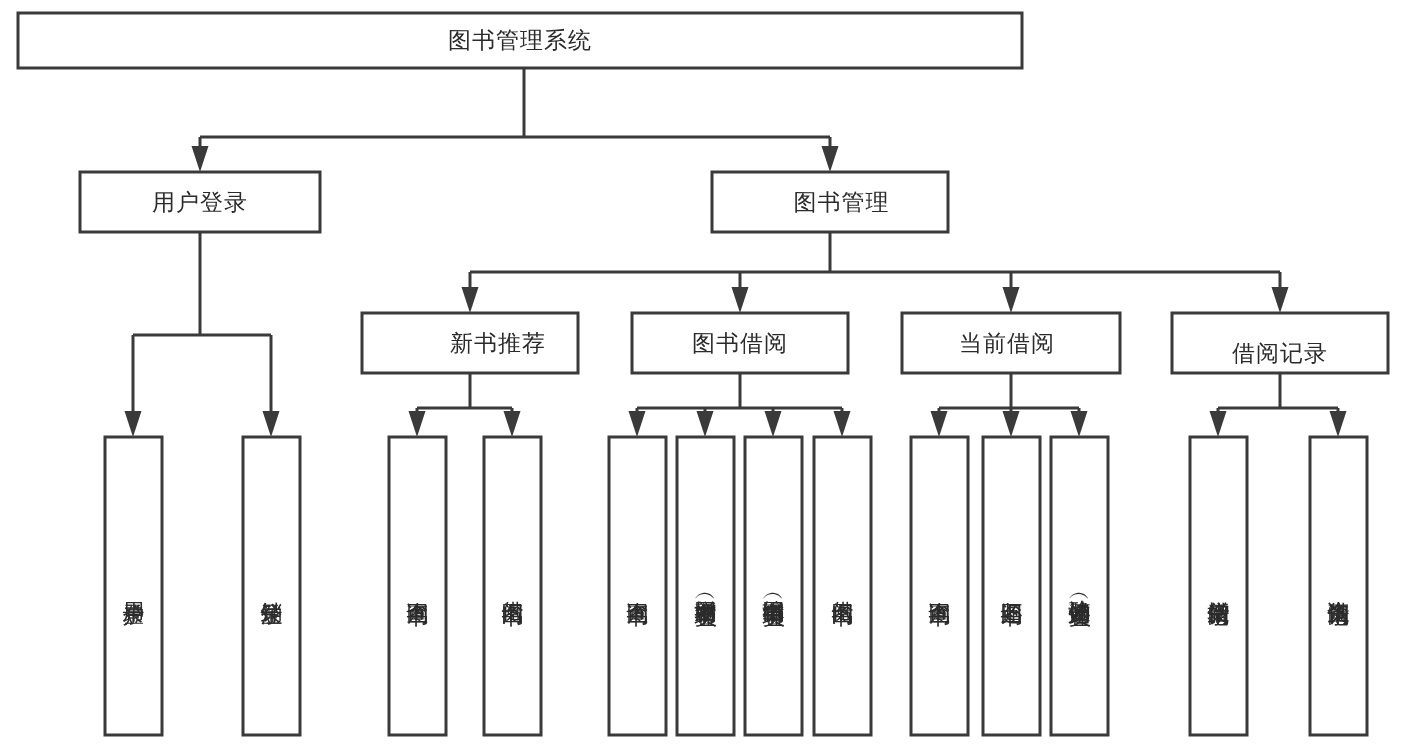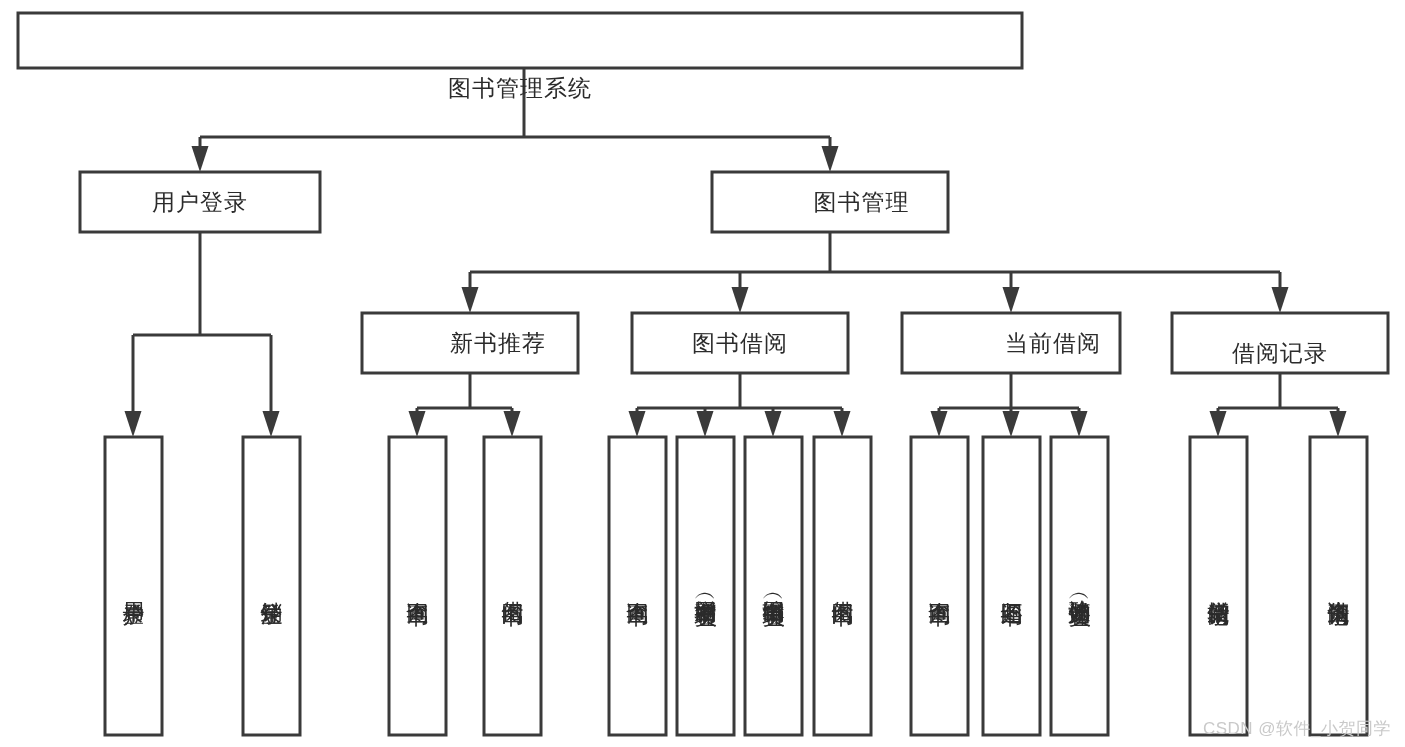--- a/index.html
+++ b/index.html
@@ -164,36 +164,36 @@
         <rect x="814" y="437" width="57" height="298" class="node-box"></rect>
         <rect x="911" y="437" width="57" height="298" class="node-box"></rect>
         <rect x="983" y="437" width="57" height="298" class="node-box"></rect>
         <rect x="1051" y="437" width="57" height="298" class="node-box"></rect>
         <rect x="1190" y="437" width="57" height="298" class="node-box"></rect>
         <rect x="1310" y="437" width="57" height="298" class="node-box"></rect>
       </g>
   </svg>
 
   <div id="label-layer">
-      <div class="hlabel-wrap" style="left: 18px; top: 13px; width: 1004px; height: 55px; margin-top: 48px;">
+      <div class="hlabel-wrap" style="left: 18px; top: 13px; width: 1004px; height: 55px;">
         <span class="hlabel">图书管理系统</span>
       </div>
       <div class="hlabel-wrap" style="left: 80px; top: 172px; width: 240px; height: 60px;">
         <span class="hlabel">用户登录</span>
       </div>
-      <div class="hlabel-wrap" style="left: 732px; top: 172px; width: 259px; height: 60px;">
+      <div class="hlabel-wrap" style="left: 712px; top: 172px; width: 259px; height: 60px;">
         <span class="hlabel">图书管理</span>
       </div>
       <div class="hlabel-wrap" style="left: 362px; top: 313px; width: 216px; height: 60px; padding-left: 28px;">
         <span class="hlabel">新书推荐</span>
       </div>
       <div class="hlabel-wrap" style="left: 632px; top: 313px; width: 216px; height: 60px;">
         <span class="hlabel">图书借阅</span>
       </div>
-      <div class="hlabel-wrap" style="left: 952px; top: 313px; width: 202px; height: 60px;">
+      <div class="hlabel-wrap" style="left: 906px; top: 313px; width: 202px; height: 60px;">
         <span class="hlabel">当前借阅</span>
       </div>
       <div class="hlabel-wrap" style="left: 1172px; top: 313px; width: 216px; height: 60px; margin-top: 10px;">
         <span class="hlabel">借阅记录</span>
       </div>
       <div class="vlabel-wrap" style="left: 105px; top: 437px; width: 57px; height: 298px;">
         <span class="vlabel">用户登录</span>
       </div>
       <div class="vlabel-wrap" style="left: 243px; top: 437px; width: 57px; height: 298px;">
         <span class="vlabel">注销登录</span>
@@ -226,14 +226,13 @@
         <span class="vlabel">确认归还（管理员）</span>
       </div>
       <div class="vlabel-wrap" style="left: 1190px; top: 437px; width: 57px; height: 298px;">
         <span class="vlabel">新增借阅记录</span>
       </div>
       <div class="vlabel-wrap" style="left: 1310px; top: 437px; width: 57px; height: 298px;">
         <span class="vlabel">查询借阅记录</span>
       </div>
     </div>
 
-  <div class="watermark-text">CSDN @软件_小贺同学</div>
 </div>
 
 </body></html>

